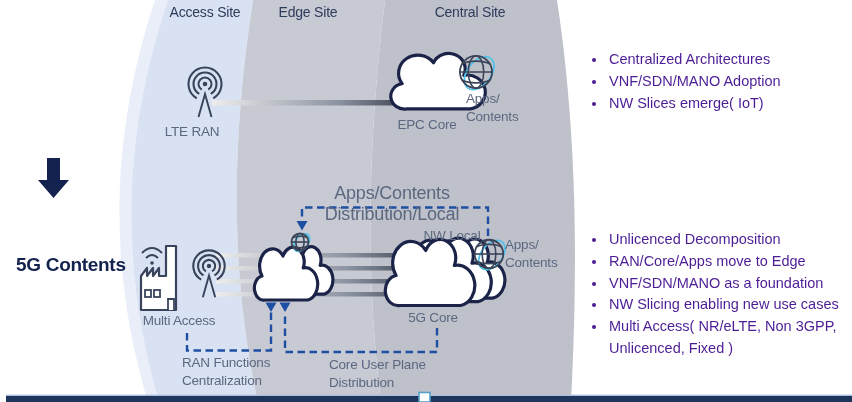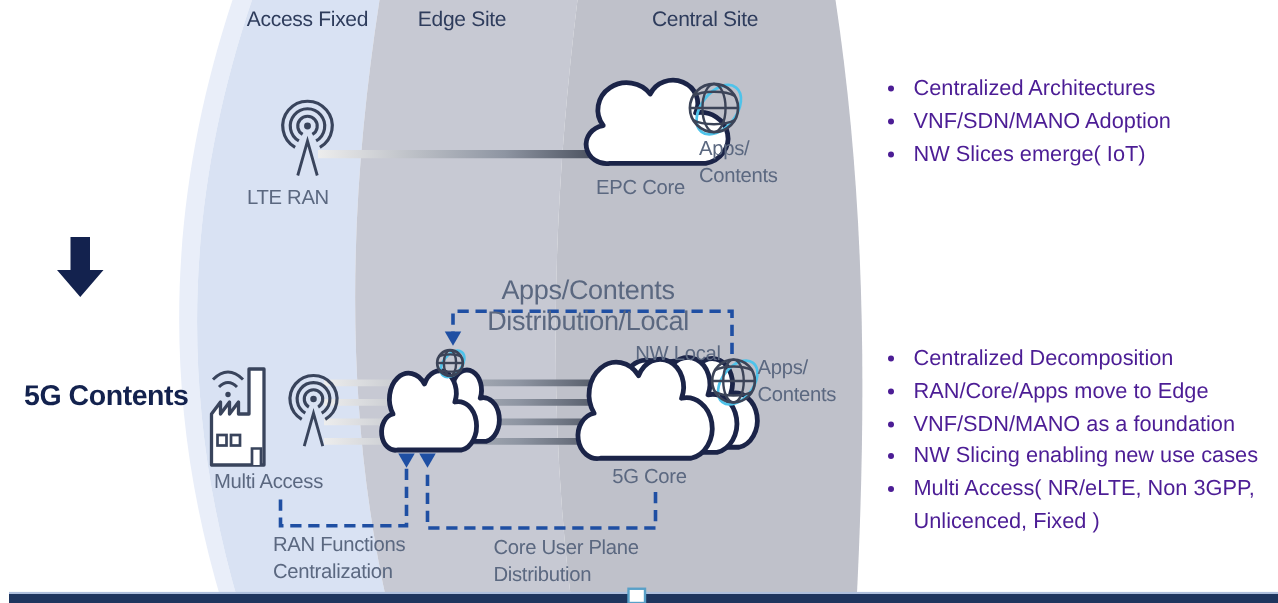--- a/index.html
+++ b/index.html
@@ -101,21 +101,21 @@
       <polygon points="279.5,312 290.5,312 285,302.5" transform="rotate(180 285 307.2)"></polygon>
     </g>
 
     <polygon fill="#13224e" points="47,158 60,158 60,180 69,180 53.5,198 38,180 47,180"></polygon>
 
     <rect x="6" y="394.6" width="846" height="1.6" fill="#aebfdd"></rect>
     <rect x="6" y="396" width="846" height="6" fill="#1e355e"></rect>
     <rect x="419" y="392.5" width="11" height="9.5" fill="#ffffff" stroke="#58a0c8" stroke-width="1.6"></rect>
   </svg>
 
-  <div class="txt lane-label" style="left:155px;top:4px;">Access Fixed</div>
+  <div class="txt lane-label" style="left:155px;top:4px;">Access Site</div>
   <div class="txt lane-label" style="left:258px;top:4px;">Edge Site</div>
   <div class="txt lane-label" style="left:420px;top:4px;">Central Site</div>
 
   <div class="txt row-title" style="left:16px;top:254px;">5G Contents</div>
 
   <div class="txt node-label" style="left:142px;top:124px;">LTE RAN</div>
   <div class="txt node-label" style="left:377px;top:117px;">EPC Core</div>
   <div class="txt node-label-left" style="left:466px;top:90px;">
     <div>Apps/</div>
     <div>Contents</div>
@@ -141,21 +141,21 @@
 
   <div class="bullets" style="left:590px;top:49px;">
     <ul>
       <li>Centralized Architectures</li>
       <li>VNF/SDN/MANO Adoption</li>
       <li>NW Slices emerge( IoT)</li>
     </ul>
   </div>
   <div class="bullets" style="left:590px;top:229px;">
     <ul>
-      <li>Centralized Decomposition</li>
+      <li>Unlicenced Decomposition</li>
       <li>RAN/Core/Apps move to Edge</li>
       <li>VNF/SDN/MANO as a foundation</li>
       <li>NW Slicing enabling new use cases</li>
       <li>Multi Access( NR/eLTE, Non 3GPP, Unlicenced, Fixed )</li>
     </ul>
   </div>
 
 </div>
 
 </body></html>

